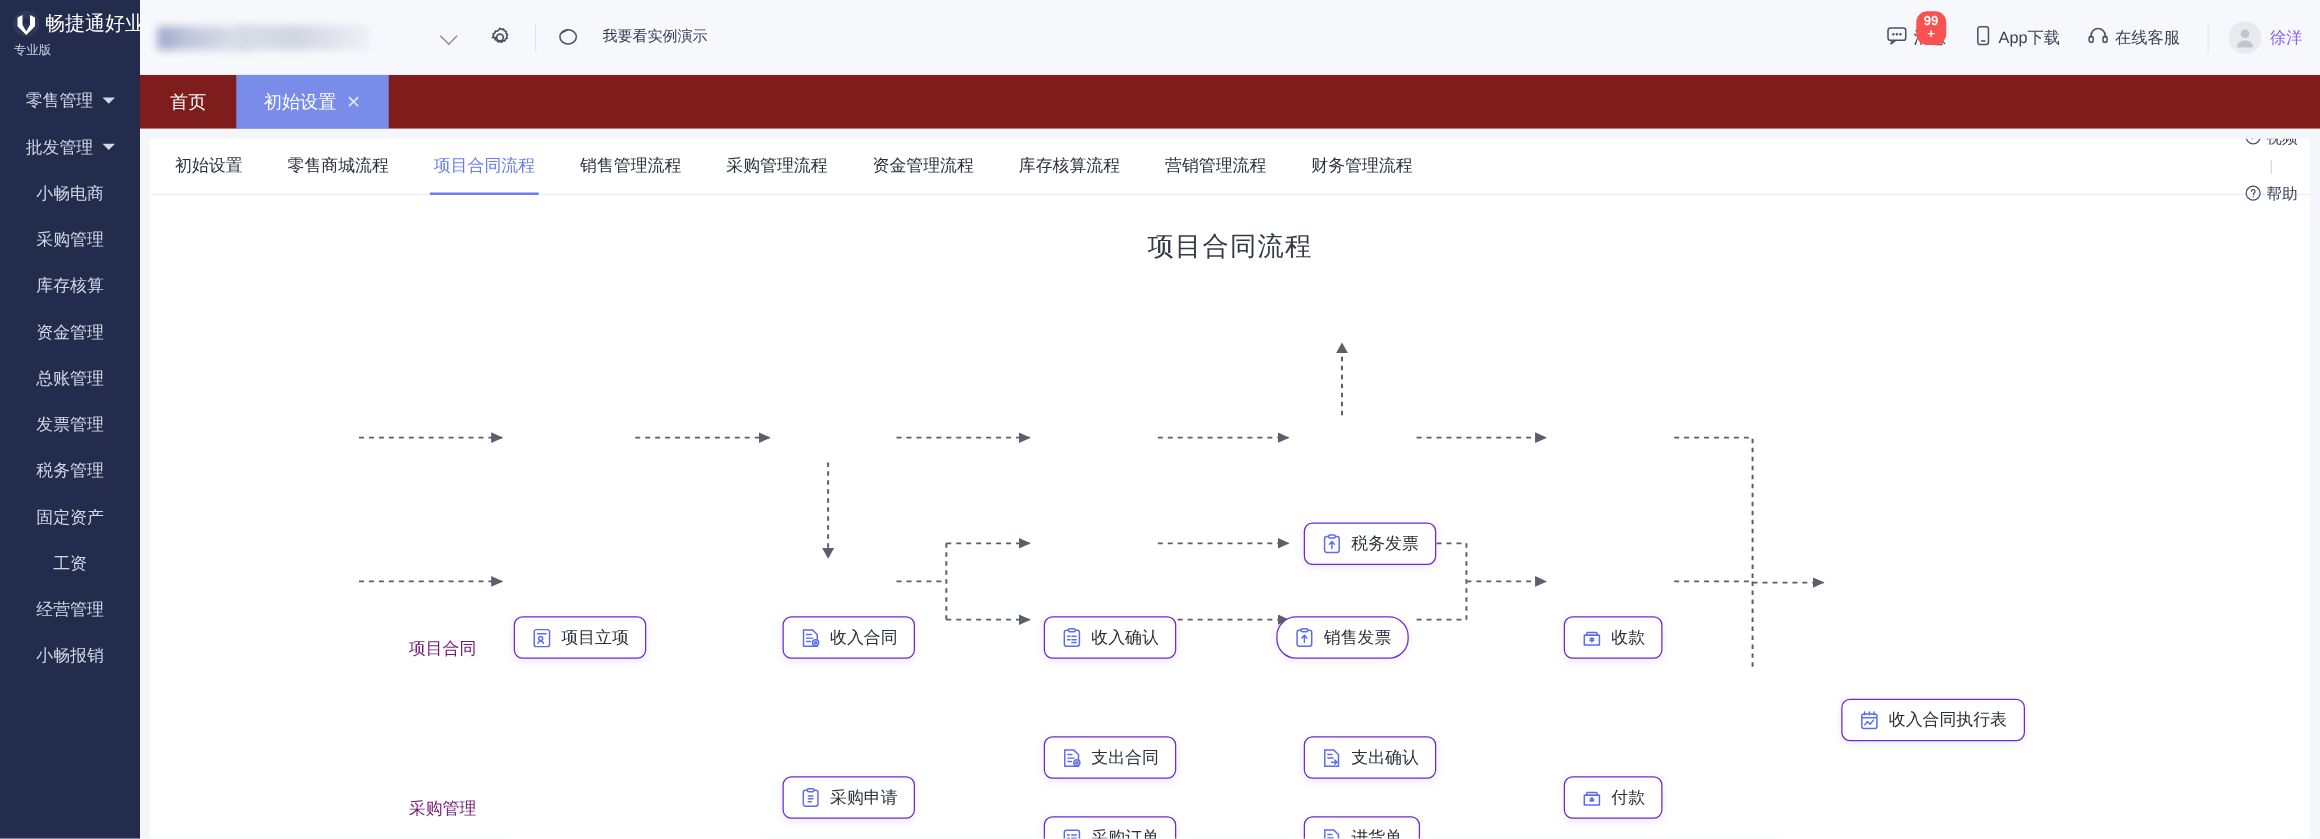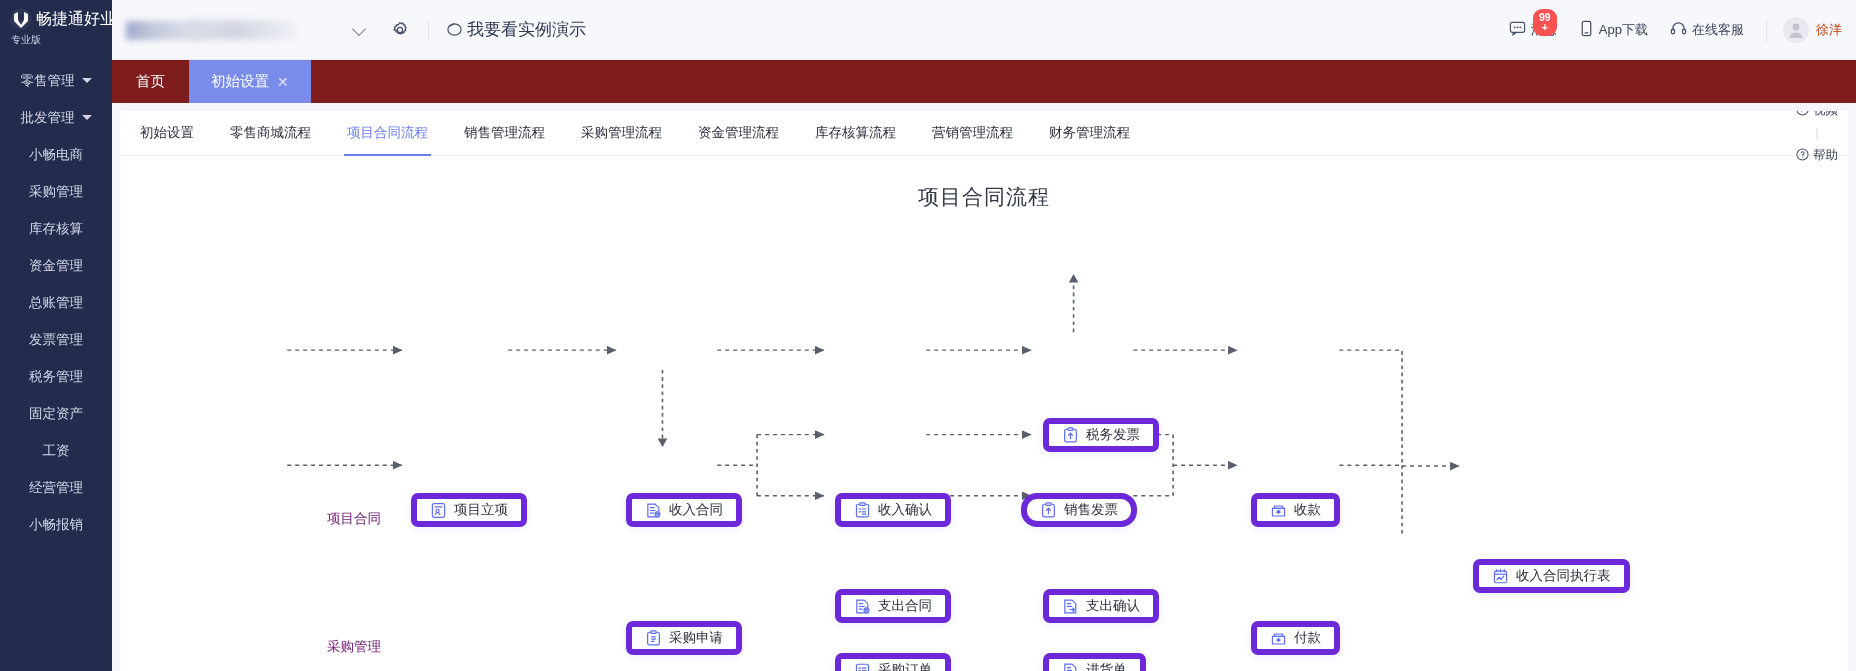--- a/index.html
+++ b/index.html
@@ -60,36 +60,36 @@
     background:linear-gradient(90deg,#d9dce6 0%, #cfd3e0 45%, #eef0f6 100%);
     filter:blur(3px); opacity:.9; border-radius:2px;
   }
   .search-caret {
     position:absolute; right:-8px; top:9px; width:10px; height:10px;
     border-right:1.6px solid #7a8199; border-bottom:1.6px solid #7a8199;
     transform:rotate(45deg);
   }
   .hdr-gear { margin-left:34px; width:20px; height:20px; cursor:pointer; }
   .hdr-div { width:1px; height:22px; background:#e2e5ee; margin:0 18px; }
-  .demo-link { display:flex; align-items:center; gap:5px; font-size:17px; color:#303a52; cursor:pointer; }
+  .demo-link { display:flex; align-items:center; gap:20px; font-size:12px; color:#303a52; cursor:pointer; }
   .demo-ico { width:15px; height:15px; display:block; }
 
   .hdr-right { margin-left:auto; display:flex; align-items:center; padding-right:14px; }
   .hdr-btn { display:flex; align-items:center; gap:5px; font-size:13px; color:#3a4256; cursor:pointer; margin-right:22px; position:relative; }
   .badge {
     position:absolute; left:24px; top:-11px; background:#fa5151; color:#fff;
     font-size:10.5px; line-height:1; padding:3px 4px 3px 4px; border-radius:9px;
     font-weight:bold; min-width:24px; text-align:center;
   }
   .avatar-div { width:1px; height:24px; background:#e2e5ee; margin-right:16px; }
   .avatar {
     width:26px; height:26px; border-radius:50%; background:#e9eaef;
     display:flex; align-items:center; justify-content:center; margin-right:7px;
   }
-  .uname { font-size:13px; color:#c2410c; white-space:nowrap; overflow:hidden; }
+  .uname { font-size:13px; color:#8b5cf6; white-space:nowrap; overflow:hidden; }
 
   
   .tabstrip {
     height:43px; background:#7f1d1d; display:flex; align-items:flex-end;
     padding-left:0px;
   }
   .tab {
     height:43px; padding:0 22px; display:flex; align-items:center; gap:8px;
     color:#ffffff; font-size:14.5px; cursor:pointer;
   }
@@ -119,21 +119,21 @@
 
   
   .canvas { position:relative; height:calc(100% - 45px); }
   .flow-title {
     text-align:center; font-size:21px; color:#333a45; padding-top:27px;
     letter-spacing:1px;
   }
   .flow-svg { position:absolute; left:0; top:0; width:100%; height:100%; }
 
   .node {
-    position:absolute; background:#fff; border:6px solid #6d28d9; border-radius:7px;
+    position:absolute; background:#fff; border:1px solid #6d28d9; border-radius:7px;
     box-shadow:0 2px 7px rgba(108,122,224,.13);
     height:34px; display:flex; align-items:center; gap:7px; padding:0 13px;
     font-size:13.5px; color:#2b2f3a; white-space:nowrap; cursor:pointer;
   }
   .node svg { display:block; flex:0 0 auto; }
   .lane-label {
     position:absolute; font-size:13.5px; color:#701a75; white-space:nowrap;
   }
   .edge-label {
     position:absolute; font-size:12px; color:#868b99; white-space:nowrap;

